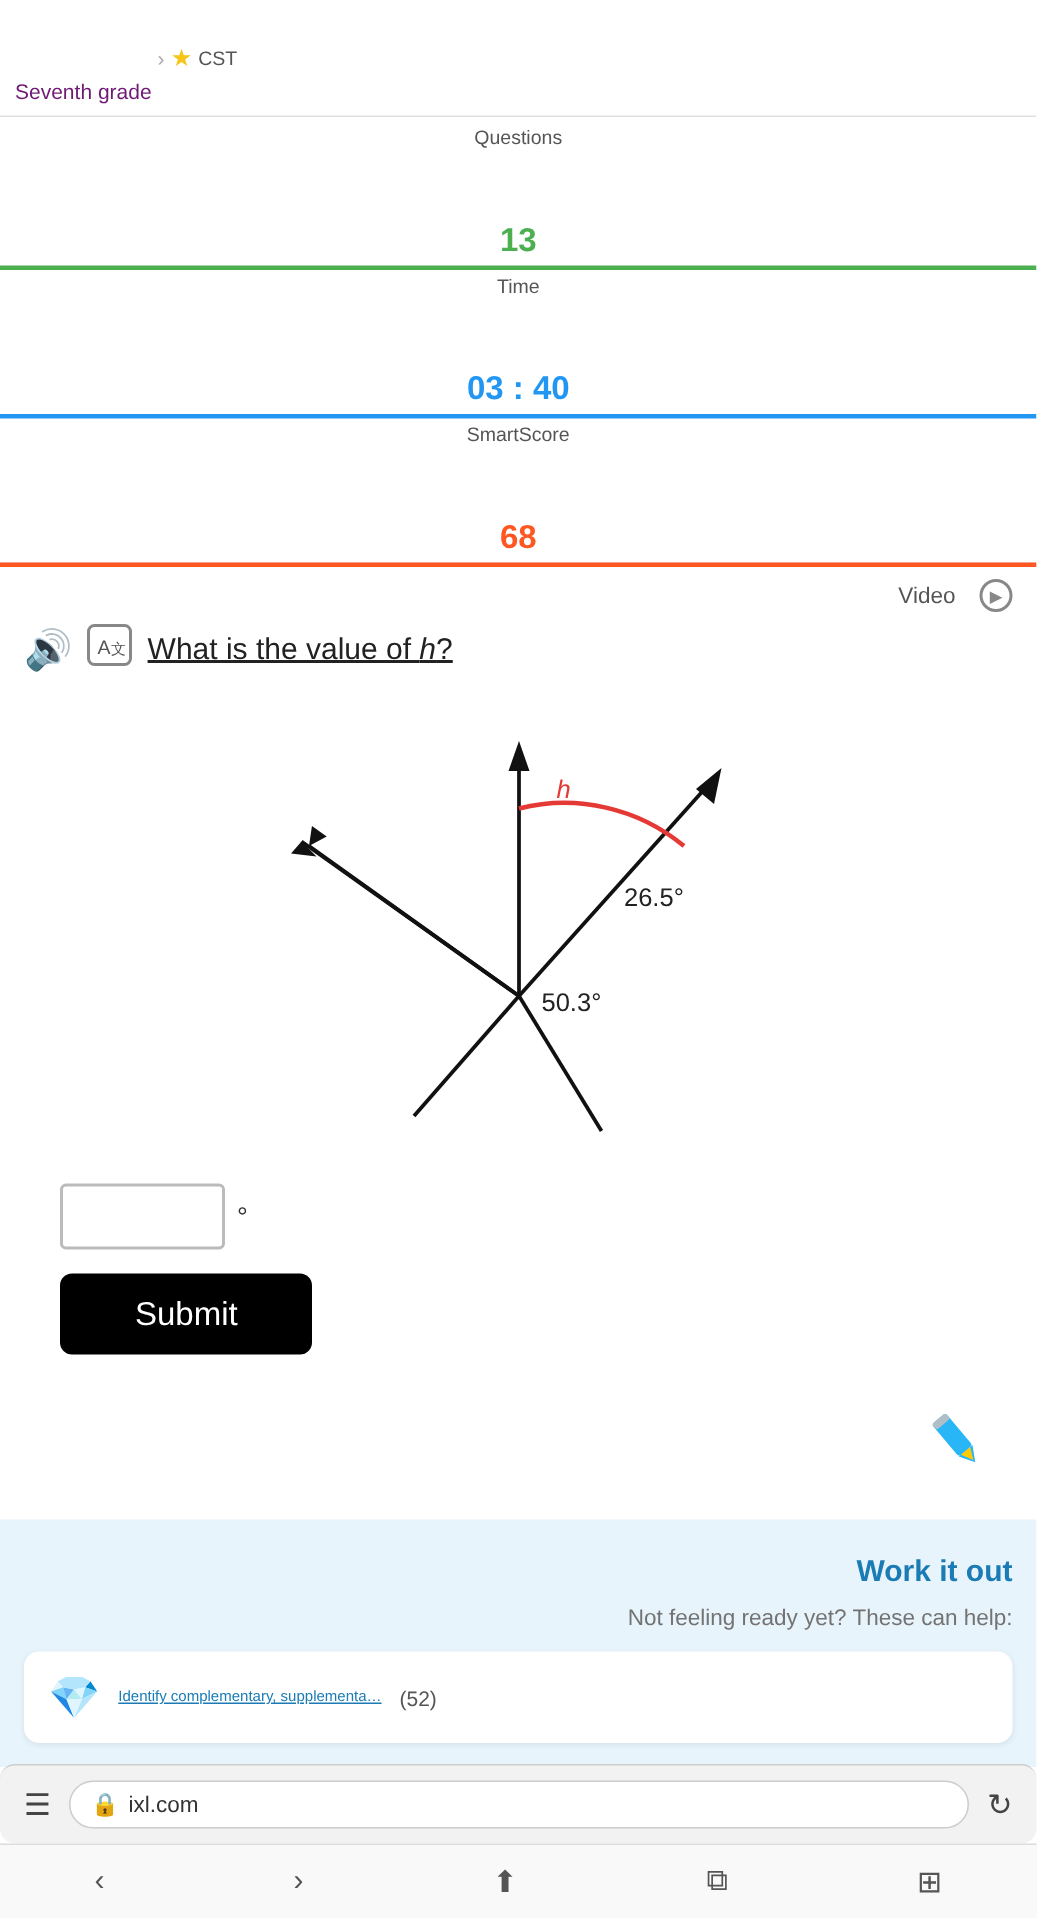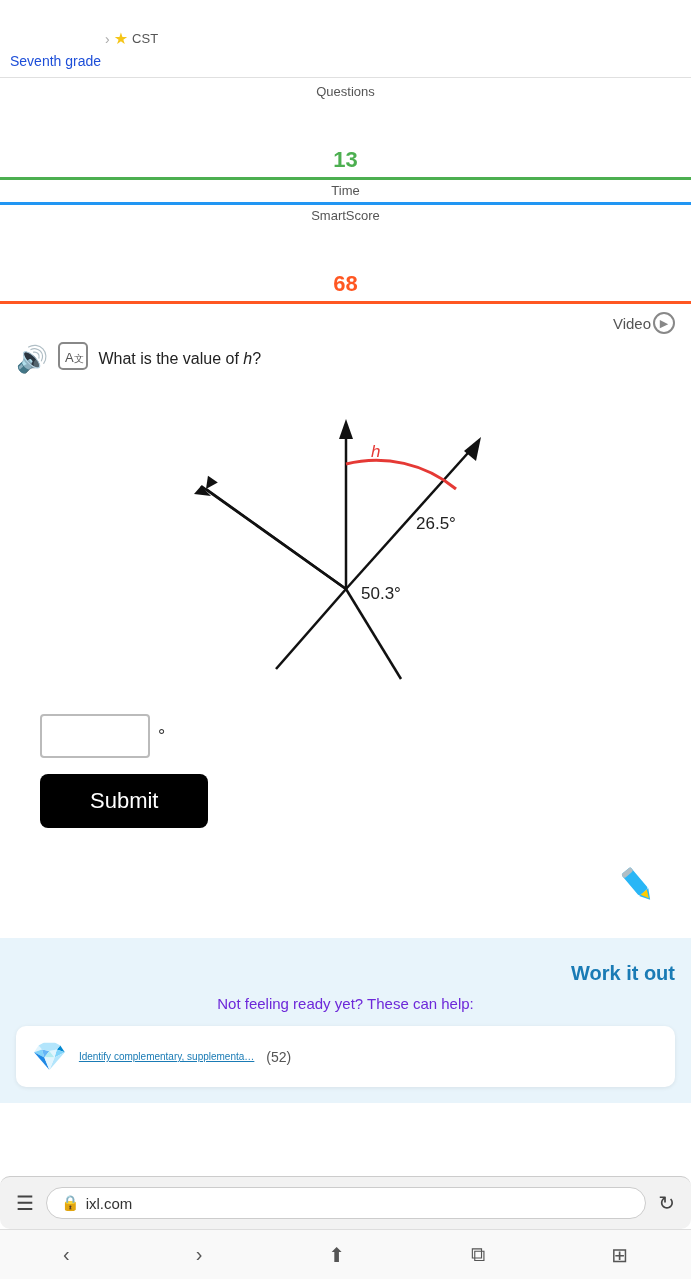--- a/index.html
+++ b/index.html
@@ -16,21 +16,21 @@
       display: flex;
       align-items: center;
       background: #fff;
       padding: 8px 10px;
       border-bottom: 1px solid #e0e0e0;
       font-size: 14px;
       color: #555;
       gap: 4px;
     }
     .breadcrumb-grade {
-      color: #1d4ed8;
+      color: #701a75;
       font-size: 14px;
       margin-top: 45px;
     }
     .breadcrumb-chevron {
       color: #aaa;
       font-size: 14px;
     }
     .breadcrumb-star {
       color: #f5c518;
       font-size: 16px;
@@ -78,21 +78,21 @@
 
     
     .video-row {
       display: flex;
       justify-content: flex-end;
       padding: 8px 16px;
     }
     .video-btn {
       display: flex;
       align-items: center;
-      gap: 2px;
+      gap: 16px;
       color: #555;
       font-size: 15px;
       cursor: pointer;
       background: none;
       border: none;
     }
     .video-icon {
       width: 22px;
       height: 22px;
       border-radius: 50%;
@@ -119,22 +119,23 @@
       color: #2196f3;
     }
     .translate-btn {
       background: none;
       border: none;
       cursor: pointer;
       font-size: 24px;
       color: #555;
     }
     .question-text {
-      font-size: 16px;
+      font-size: 20px;
       color: #222;
+      text-decoration: underline;
     }
     .question-text i {
       font-style: italic;
     }
 
     
     .diagram-container {
       display: flex;
       justify-content: center;
       align-items: center;
@@ -199,22 +200,22 @@
       margin-top: 60px;
     }
     .work-title {
       text-align: right;
       color: #1a7bb5;
       font-size: 20px;
       font-weight: 600;
       margin-bottom: 10px;
     }
     .work-subtitle {
-      text-align: center;
-      color: #6d28d9;
+      text-align: right;
+      color: #737373;
       font-size: 15px;
       margin-bottom: 14px;
     }
     .work-card {
       background: #fff;
       border-radius: 10px;
       padding: 14px 16px;
       display: flex;
       align-items: center;
       gap: 12px;
@@ -306,20 +307,21 @@
   <span class="breadcrumb-cst">CST</span>
 </div>
 
 <div class="stats-bar">
   <div class="stat-item questions">
     <div class="stat-label">Questions</div>
     <div class="stat-value">13</div>
   </div>
   <div class="stat-item time">
     <div class="stat-label">Time</div>
+    <div class="stat-value">03 : 40</div>
   </div>
   <div class="stat-item smartscore">
     <div class="stat-label">SmartScore</div>
     <div class="stat-value">68</div>
   </div>
 </div>
 
 <div class="video-row">
   <button class="video-btn">
     <span>Video</span>

